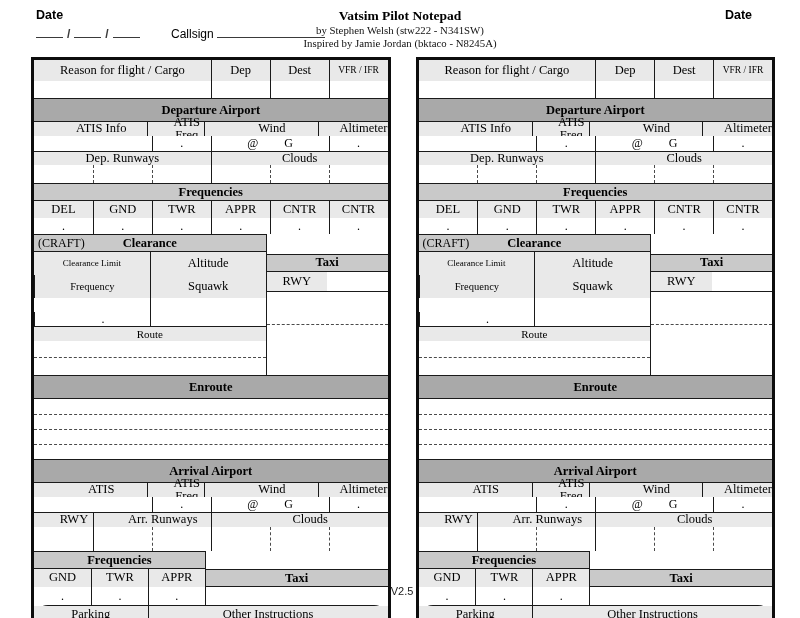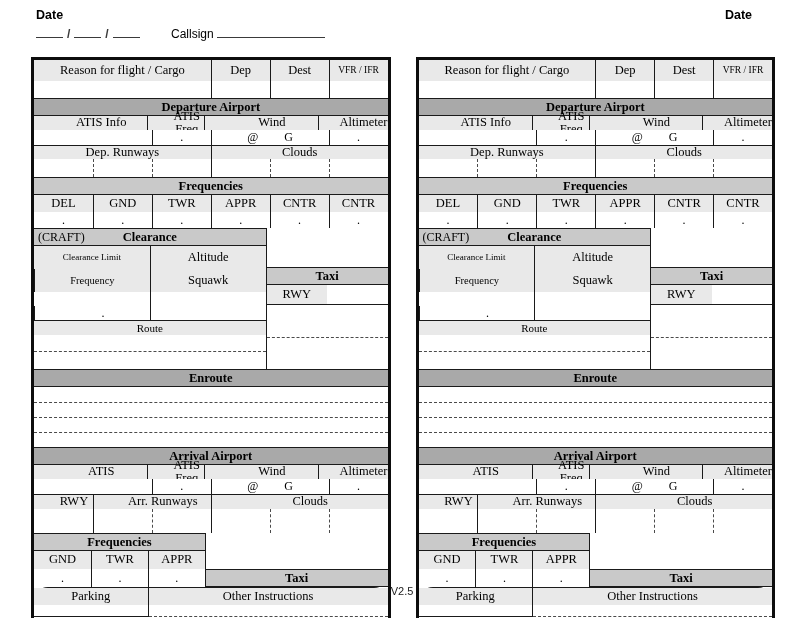--- a/index.html
+++ b/index.html
@@ -44,32 +44,32 @@
   .lbl.small{font-size:9.5px;}
   .lbl.tiny{font-size:9px; padding:0 2px;}
   .lbl.med{font-size:10.5px;}
   .wz{display:flex; align-items:center; justify-content:center; font-size:12px; background:#fff;}
   .bt{border-top:1px solid var(--border);}
 
   .h21{height:21px;} .h17{height:17px;} .h16{height:16px;} .h15{height:15px;}
   .h14{height:14px;padding-left:21px;} .h13{height:13px;} .h18{height:18px;} .h23{height:23px;}
   .h24{height:24px;} .h12{height:12px;}
 
-  .bar{height:18px; background:var(--section-bar); border-top:1px solid var(--border);
+  .bar{height:24px; background:var(--section-bar); border-top:1px solid var(--border);
        border-bottom:1px solid var(--border); display:flex; align-items:center;
        justify-content:center; font-weight:bold; font-size:12.5px;}
   .bar.sub{background:var(--sub-bar); height:18px;}
   .bar.craft{position:relative;}
   .craft-lbl{position:absolute; left:4px; font-weight:normal; font-size:12px;}
   .bar-lt{height:15px; background:var(--cell-header); border-top:1px solid var(--border);
           display:flex; align-items:center; justify-content:center; font-size:11px;}
 
   .wind{gap:26px;}
 
-  .split{display:flex; align-items:flex-end;border-radius:14px;}
+  .split{display:flex; align-items:center;border-radius:14px;}
   .split-l{border-right:1px solid var(--border); display:flex; flex-direction:column;}
   .split-r{flex:1; display:flex; flex-direction:column;}
   .cr .split-l{width:65.8%;}
   .fr .split-l{width:48.6%;}
   .pk{border-top:1px solid var(--border);}
   .pk .split-l{width:32.4%;}
 
   .route-area{height:34px;}
   .dash-half{height:17px; border-bottom:1px dashed #4a4a4a;}
   .rwy-row{height:20px; border-bottom:1px solid var(--border); display:flex;}
@@ -97,20 +97,25 @@
 
   <div class="hdr-left">
     <div class="date-lbl">Date</div>
     <div class="hdr-line">
       <span class="blank d"></span><span class="slash">/</span><span class="blank d"></span><span class="slash">/</span><span class="blank d"></span>
       <span class="cs-gap-l">Callsign</span>
       <span class="blank c"></span>
     </div>
   </div>
 
+  <div class="hdr-center">
+    <div class="title">Vatsim Pilot Notepad</div>
+    <div class="byline">by Stephen Welsh (stw222 - N341SW)</div>
+    <div class="byline">Inspired by Jamie Jordan (bktaco - N8245A)</div>
+  </div>
 
   <div class="hdr-right">
     <div class="date-lbl">Date</div>
   </div>
 
   <div class="panels">
     <section class="panel">
 
   <div class="g6">
     <div class="cell nb s3 lbl h21">Reason for flight / Cargo</div>

